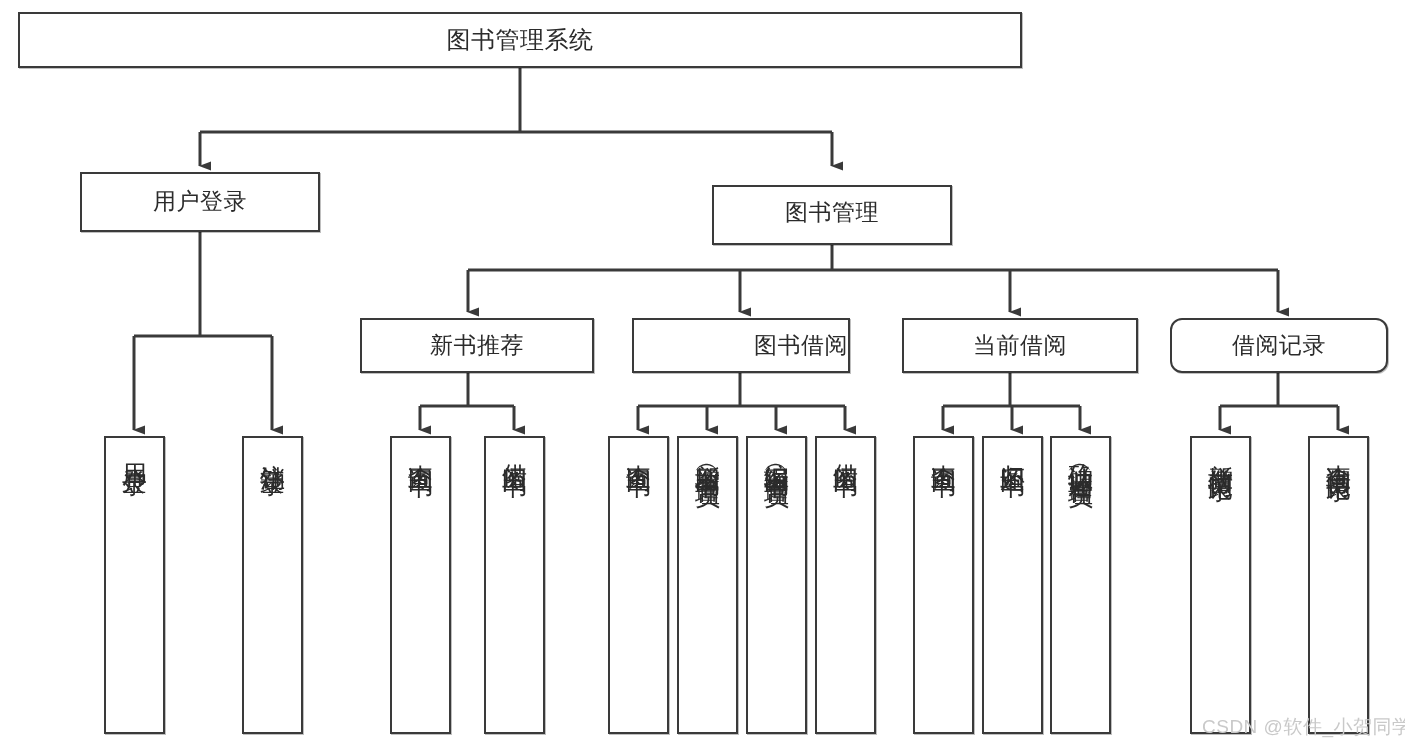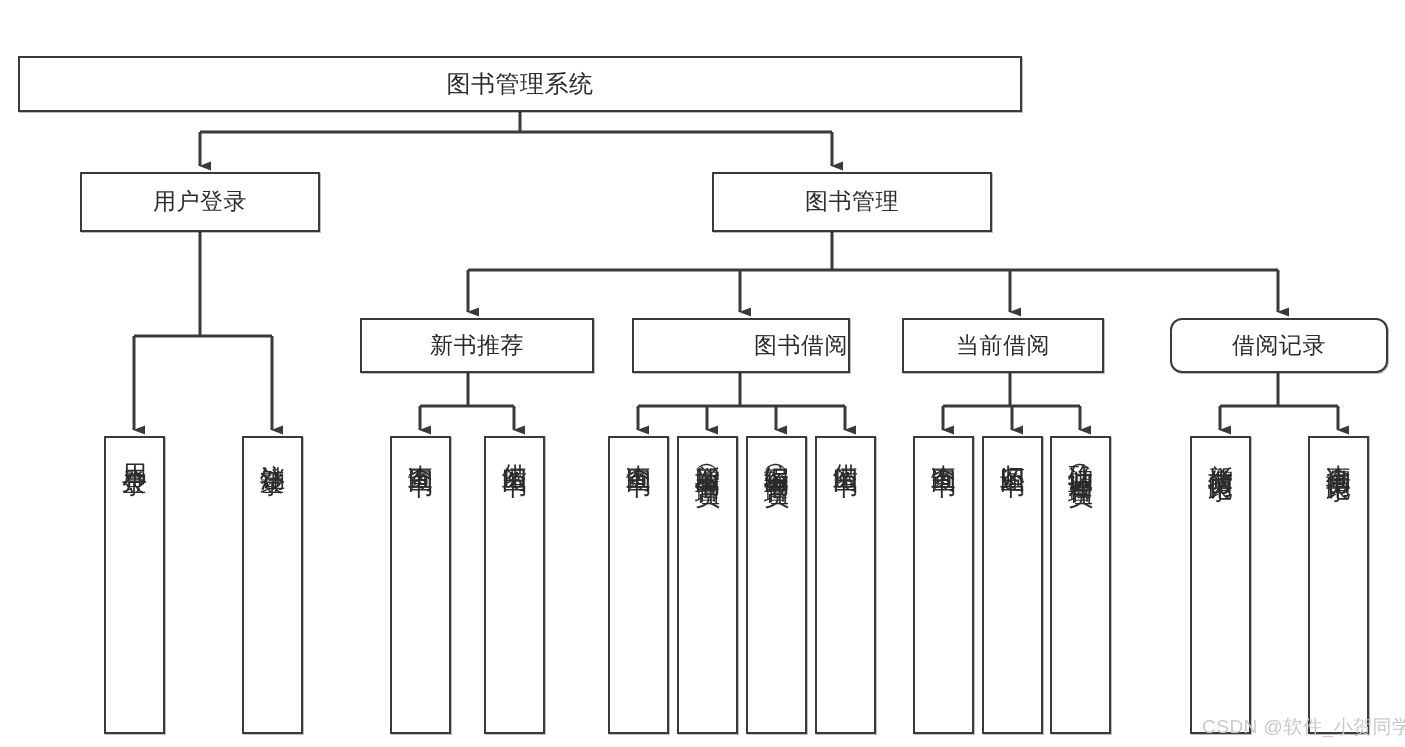--- a/index.html
+++ b/index.html
@@ -118,38 +118,38 @@
       <path d="M1012,406 L1012,430" marker-end="url(#arrowhead)"></path>
       <path d="M1080,406 L1080,430" marker-end="url(#arrowhead)"></path>
 
       <path d="M1278,373 L1278,406"></path>
       <path d="M1220,406 L1338,406"></path>
       <path d="M1220,406 L1220,430" marker-end="url(#arrowhead)"></path>
       <path d="M1338,406 L1338,430" marker-end="url(#arrowhead)"></path>
     </g>
   </svg>
 
-  <div class="node horizontal level-0" style="left:18px; top:12px; width:1004px; height:56px;margin-top:44px;">
+  <div class="node horizontal level-0" style="left:18px; top:12px; width:1004px; height:56px;">
     <span class="node-label">图书管理系统</span>
   </div>
 
   <div class="node horizontal level-1" style="left:80px; top:172px; width:240px; height:60px;">
     <span class="node-label">用户登录</span>
   </div>
-  <div class="node horizontal level-1" style="left:712px; top:172px; width:280px; height:60px;">
+  <div class="node horizontal level-1" style="left:712px; top:185px; width:240px; height:60px;font-family:Liberation Mono, monospace;">
     <span class="node-label">图书管理</span>
   </div>
 
   <div class="node horizontal level-2" style="left:360px; top:318px; width:234px; height:55px;">
     <span class="node-label">新书推荐</span>
   </div>
   <div class="node horizontal level-2" style="left:632px; top:318px; width:218px; height:55px;justify-content:flex-end;">
     <span class="node-label">图书借阅</span>
   </div>
-  <div class="node horizontal level-2" style="left:902px; top:318px; width:202px; height:55px;">
+  <div class="node horizontal level-2" style="left:902px; top:318px; width:236px; height:55px;">
     <span class="node-label">当前借阅</span>
   </div>
   <div class="node horizontal level-2" style="left:1170px; top:318px; width:218px; height:55px;border-radius:12px;">
     <span class="node-label">借阅记录</span>
   </div>
 
   <div class="node vertical leaf" style="left:104px; top:436px; width:61px; height:298px;">
     <span class="node-label">用户登录</span>
   </div>
   <div class="node vertical leaf" style="left:242px; top:436px; width:61px; height:298px;">

